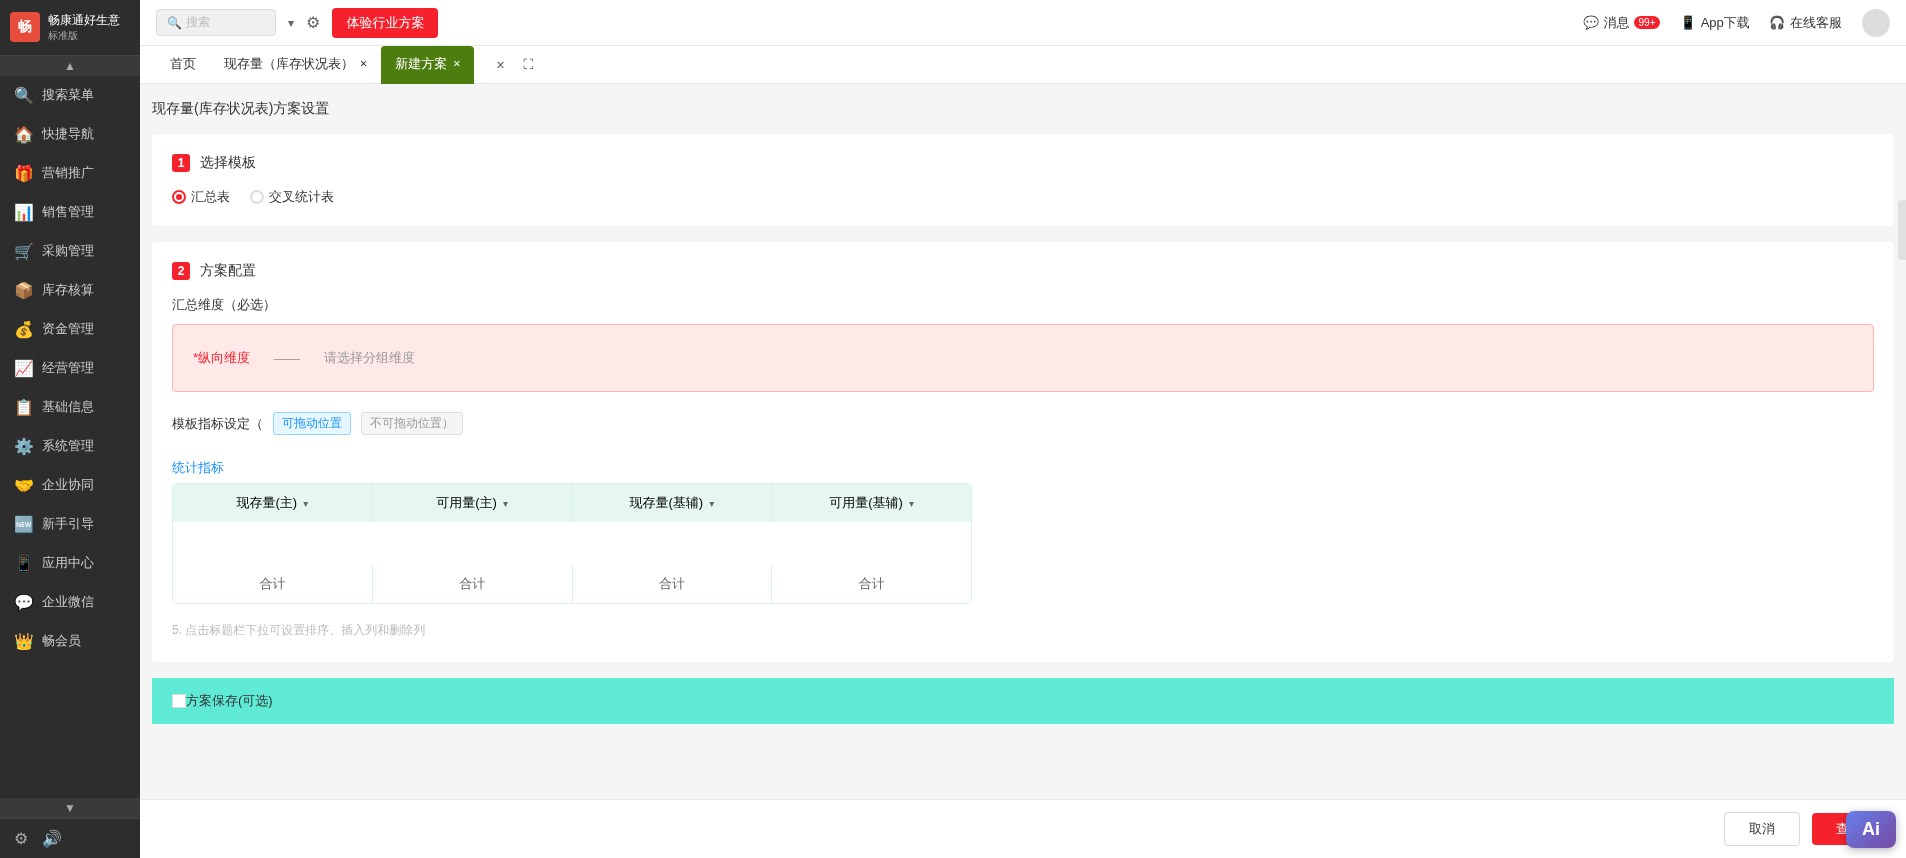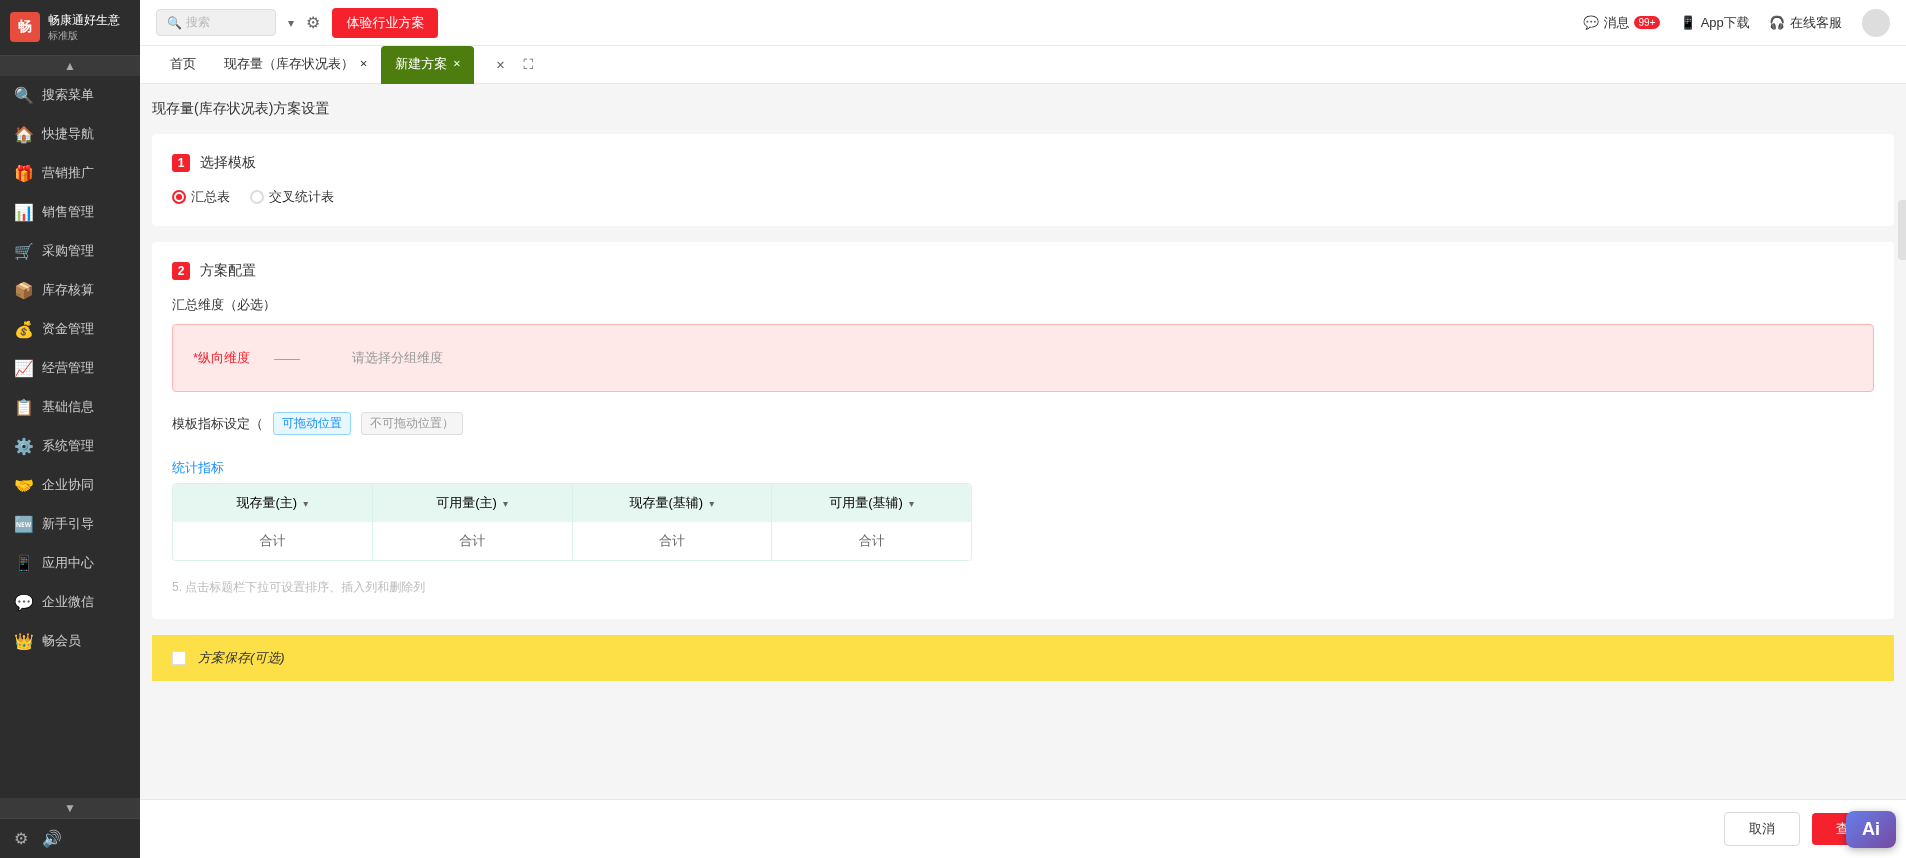--- a/index.html
+++ b/index.html
@@ -235,21 +235,21 @@
       background: #ffe8e8;
       border: 1px solid #ffb3b3;
       border-radius: 4px;
       padding: 24px 20px;
       display: flex;
       align-items: center;
       gap: 16px;
     }
     .dim-required { color: #f5222d; font-size: 13px; }
     .dim-separator { color: #999; font-size: 13px; margin: 0 8px; }
-    .dim-placeholder { color: #999; font-size: 13px; margin-left: 28px; }
+    .dim-placeholder { color: #999; font-size: 13px; }
 
     
     .indicator-settings {
       display: flex;
       align-items: center;
       gap: 10px;
       margin-bottom: 24px;
       font-size: 13px;
       color: #333;
     }
@@ -286,35 +286,35 @@
       font-size: 13px;
     }
     .stats-col:last-child { border-right: none; }
     .stats-col-body {
       flex: 1;
       padding: 10px 12px;
       border-right: 1px solid #d9f0eb;
       text-align: center;
       color: #666;
       font-size: 13px;
+      margin-top: 43px;
     }
     .stats-col-body:last-child { border-right: none; }
     .chevron { font-size: 10px; color: #666; cursor: pointer; }
 
     
     .tips { margin-top: 16px; color: #bbb; font-size: 12px; line-height: 1.8; }
 
     
     .save-section {
-      background: #fde047;
+      background: #5eead4;
       padding: 14px 20px;
       display: flex;
       align-items: center;
-      gap: 12px;
-      font-style: italic;
+      gap: 0;
     }
     .checkbox-box {
       width: 14px; height: 14px;
       border: 1px solid #ddd;
       background: #fff;
       cursor: pointer;
     }
     .save-label { font-size: 13px; color: #333; }
 
     

